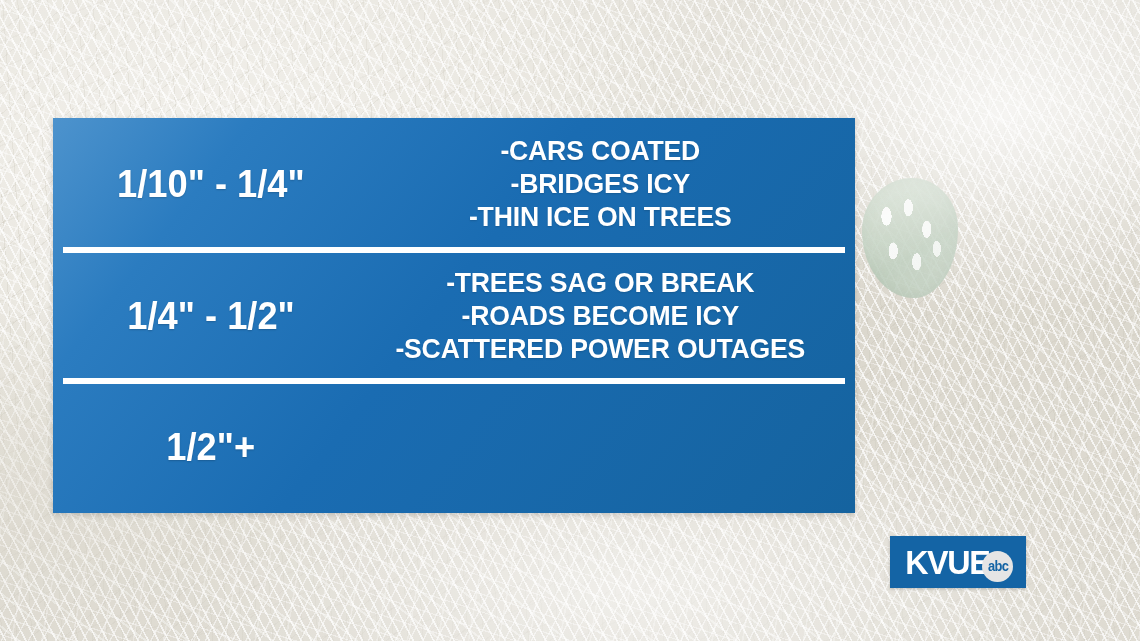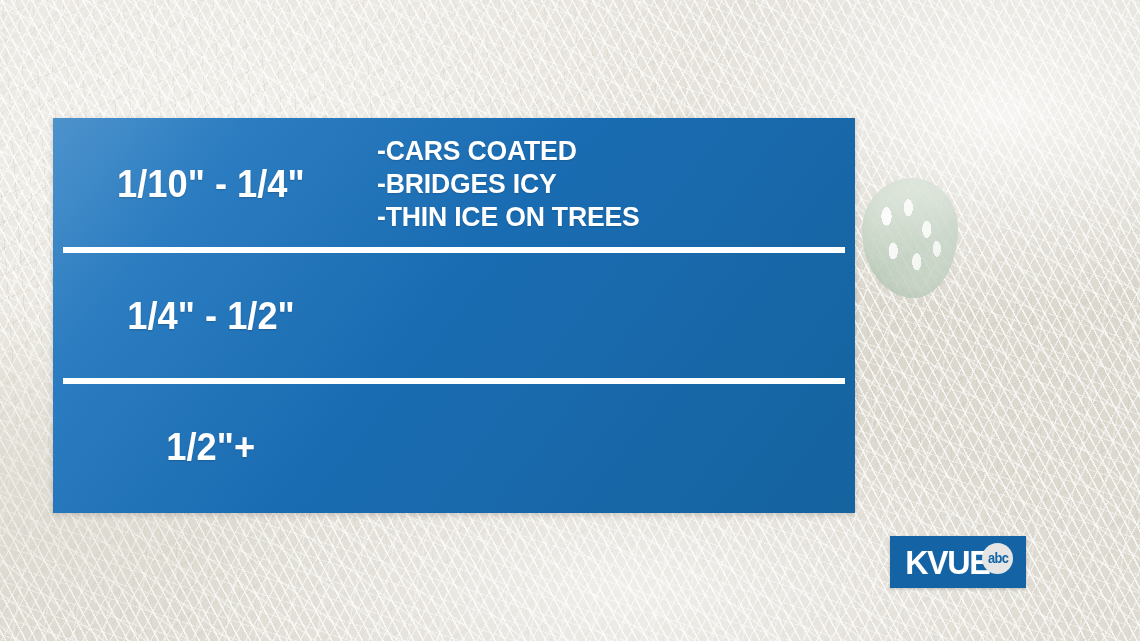--- a/index.html
+++ b/index.html
@@ -197,20 +197,21 @@
     letter-spacing: 0px;
     transform: scaleX(.93);
     white-space: nowrap;
     text-shadow: 0 1px 2px rgba(0,0,0,.18);
   }
   .impacts-cell {
     flex: 1 1 auto;
     padding-left: 2px;
     padding-right: 8px;
     box-sizing: border-box;
+    text-align: center;
   }
   .impact-line {
     font-family: "Liberation Sans", sans-serif;
     font-weight: bold;
     font-size: 28px;
     line-height: 33px;
     color: #ffffff;
     letter-spacing: -0.2px;
     transform: scaleX(.95);
     transform-origin: left center;
@@ -227,21 +228,21 @@
     height: 52px;
     background: #1464a5;
     display: flex;
     align-items: center;
     justify-content: center;
     box-shadow: 0 1px 3px rgba(0,0,0,.2);
   }
   .kvue-inner {
     position: relative;
     display: flex;
-    align-items: flex-start;
+    align-items: flex-end;
   }
   .kvue-text {
     font-family: "Liberation Sans", sans-serif;
     font-weight: bold;
     font-size: 34px;
     color: #ffffff;
     letter-spacing: -1.5px;
     transform: scaleX(.95);
   }
   .abc-badge {
@@ -287,20 +288,25 @@
       <div class="impacts-cell">
         <div class="impact-line">-CARS COATED</div>
         <div class="impact-line">-BRIDGES ICY</div>
         <div class="impact-line">-THIN ICE ON TREES</div>
       </div>
     </div>
 
     <div class="row">
       <div class="range-cell">
         <span class="range-text">1/4" - 1/2"</span>
+      </div>
+      <div class="impacts-cell">
+        <div class="impact-line">-TREES SAG OR BREAK</div>
+        <div class="impact-line">-ROADS BECOME ICY</div>
+        <div class="impact-line">-SCATTERED POWER OUTAGES</div>
       </div>
     </div>
 
     <div class="row">
       <div class="range-cell">
         <span class="range-text">1/2"+</span>
       </div>
     </div>
 
   </div>

